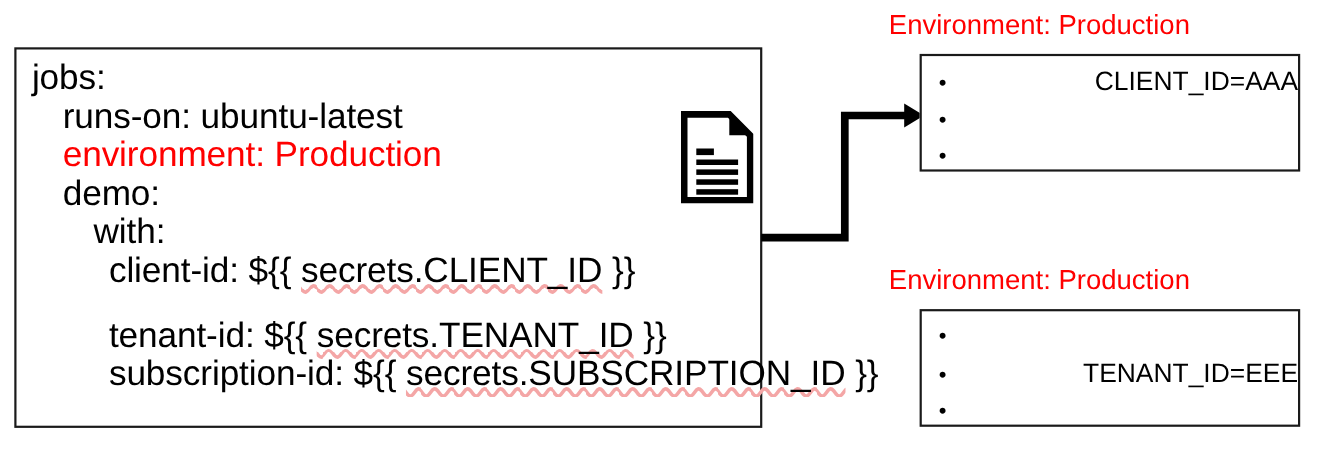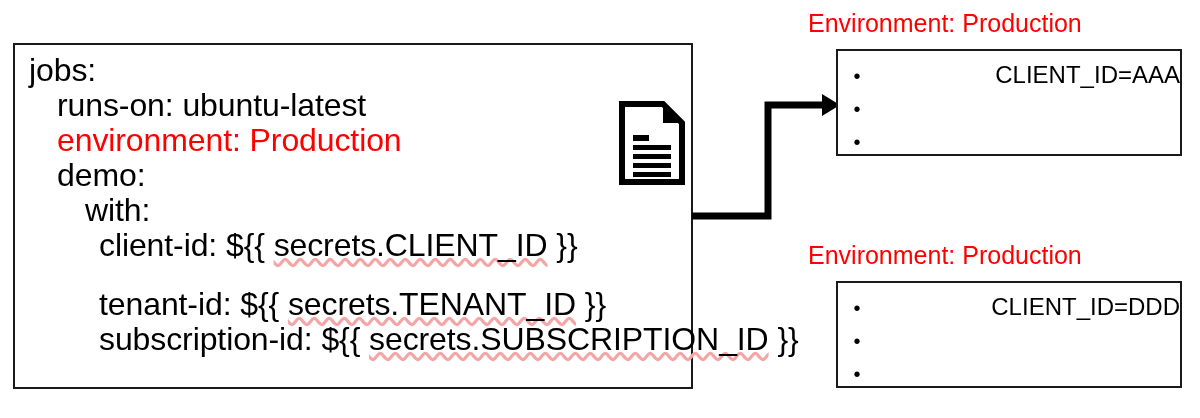--- a/index.html
+++ b/index.html
@@ -187,24 +187,24 @@
         </ul>
     </div>
   </div>
 
   <div class="env-group" id="group-development">
     <div class="env-title">Environment: Production</div>
     <div class="env-box">
       <ul class="env-list">
           <li class="env-item">
             <span class="env-bullet">•</span>
-            <span class="env-text">CLIENT_ID=DDD</span>
-          </li>
-          <li class="env-item">
-            <span class="env-bullet">•</span>
+          </li>
+          <li class="env-item">
+            <span class="env-bullet">•</span>
+            <span class="env-text">TENANT_ID=EEE</span>
           </li>
           <li class="env-item">
             <span class="env-bullet">•</span>
           </li>
         </ul>
     </div>
   </div>
 
 </div>
 

